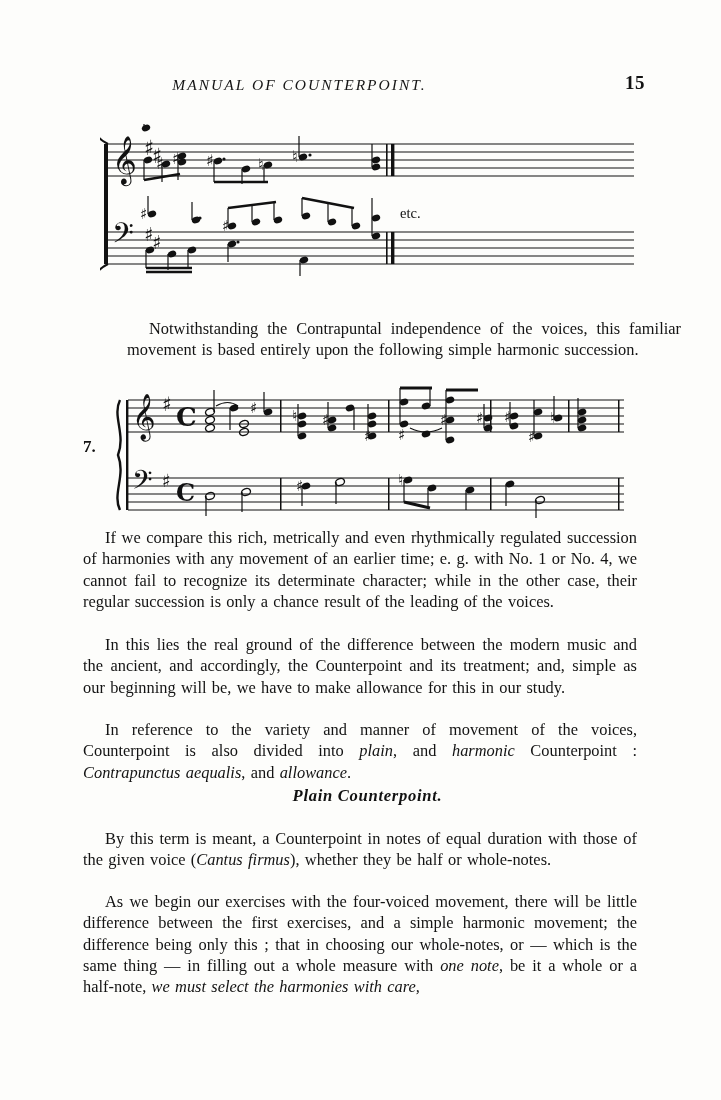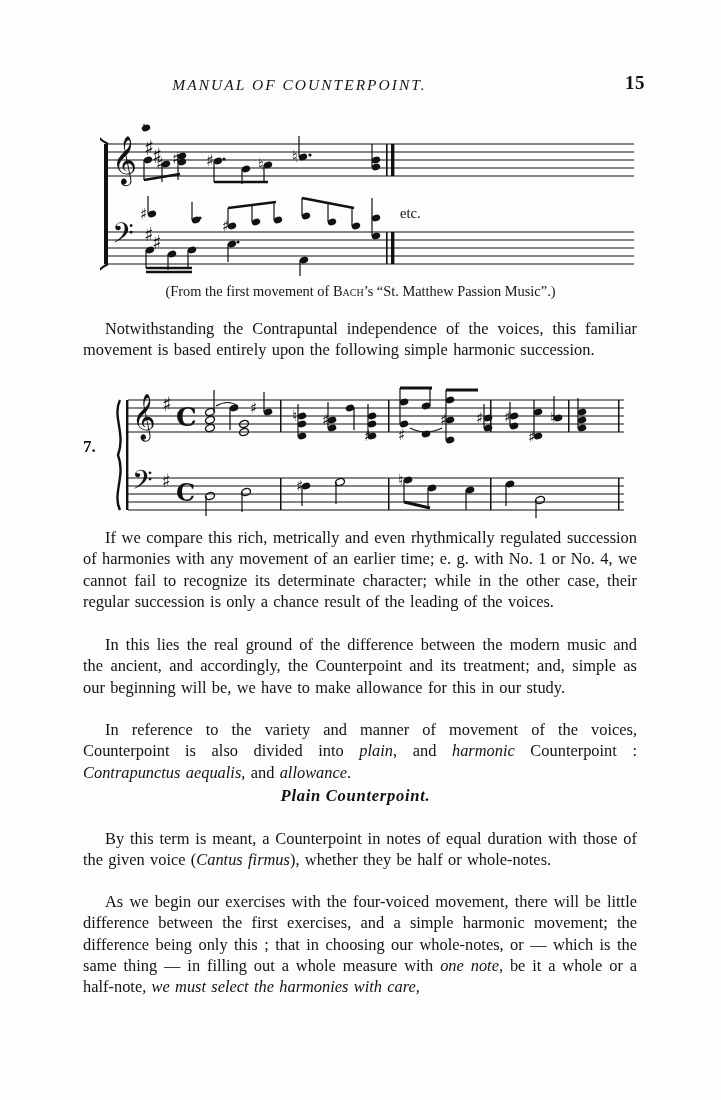--- a/index.html
+++ b/index.html
@@ -76,21 +76,21 @@
   }
   .body-block p {
     margin: 0;
     text-indent: 22px;
   }
   .it { font-style: italic; }
 
   
   .section-head {
     position: absolute;
-    left: 4px;
+    left: 16px;
     top: 786px;
     width: 703px;
     text-align: center;
     font-weight: bold;
     font-style: italic;
     font-size: 16.6px;
     letter-spacing: 0.7px;
     color: #111111;
   }
 
@@ -233,25 +233,22 @@
         <rect x="286" y="20" width="1.6" height="32"></rect>
         <rect x="291" y="20" width="3.4" height="32"></rect>
         <rect x="286" y="108" width="1.6" height="32"></rect>
         <rect x="291" y="108" width="3.4" height="32"></rect>
       </g>
 
       <text x="300" y="94" font-family="Liberation Serif, serif" font-size="14.5" fill="#111">etc.</text>
     </svg>
   </div>
 
-  <div class="caption">
-    <span>(From the first movement of </span><span class="smallcaps">Bach</span><span>’s “St. Matthew Passion Music”.)</span>
-  </div>
-
-  <div class="body-block" style="top:318px;">
+
+  <div class="body-block" style="top:318px;margin-left:44px;">
     <p>
       <span>Notwithstanding the Contrapuntal independence of the voices, this familiar movement is based entirely upon the following simple harmonic succession.</span>
     </p>
   </div>
 
   <div class="ex-label">7.</div>
   <div class="music" style="left:110px; top:382px;">
     <svg width="520" height="136" viewBox="0 0 520 136" xmlns="http://www.w3.org/2000/svg">
       <g stroke="#111" stroke-width="1.1" fill="none">
         <line x1="18" y1="18" x2="514" y2="18"></line>

